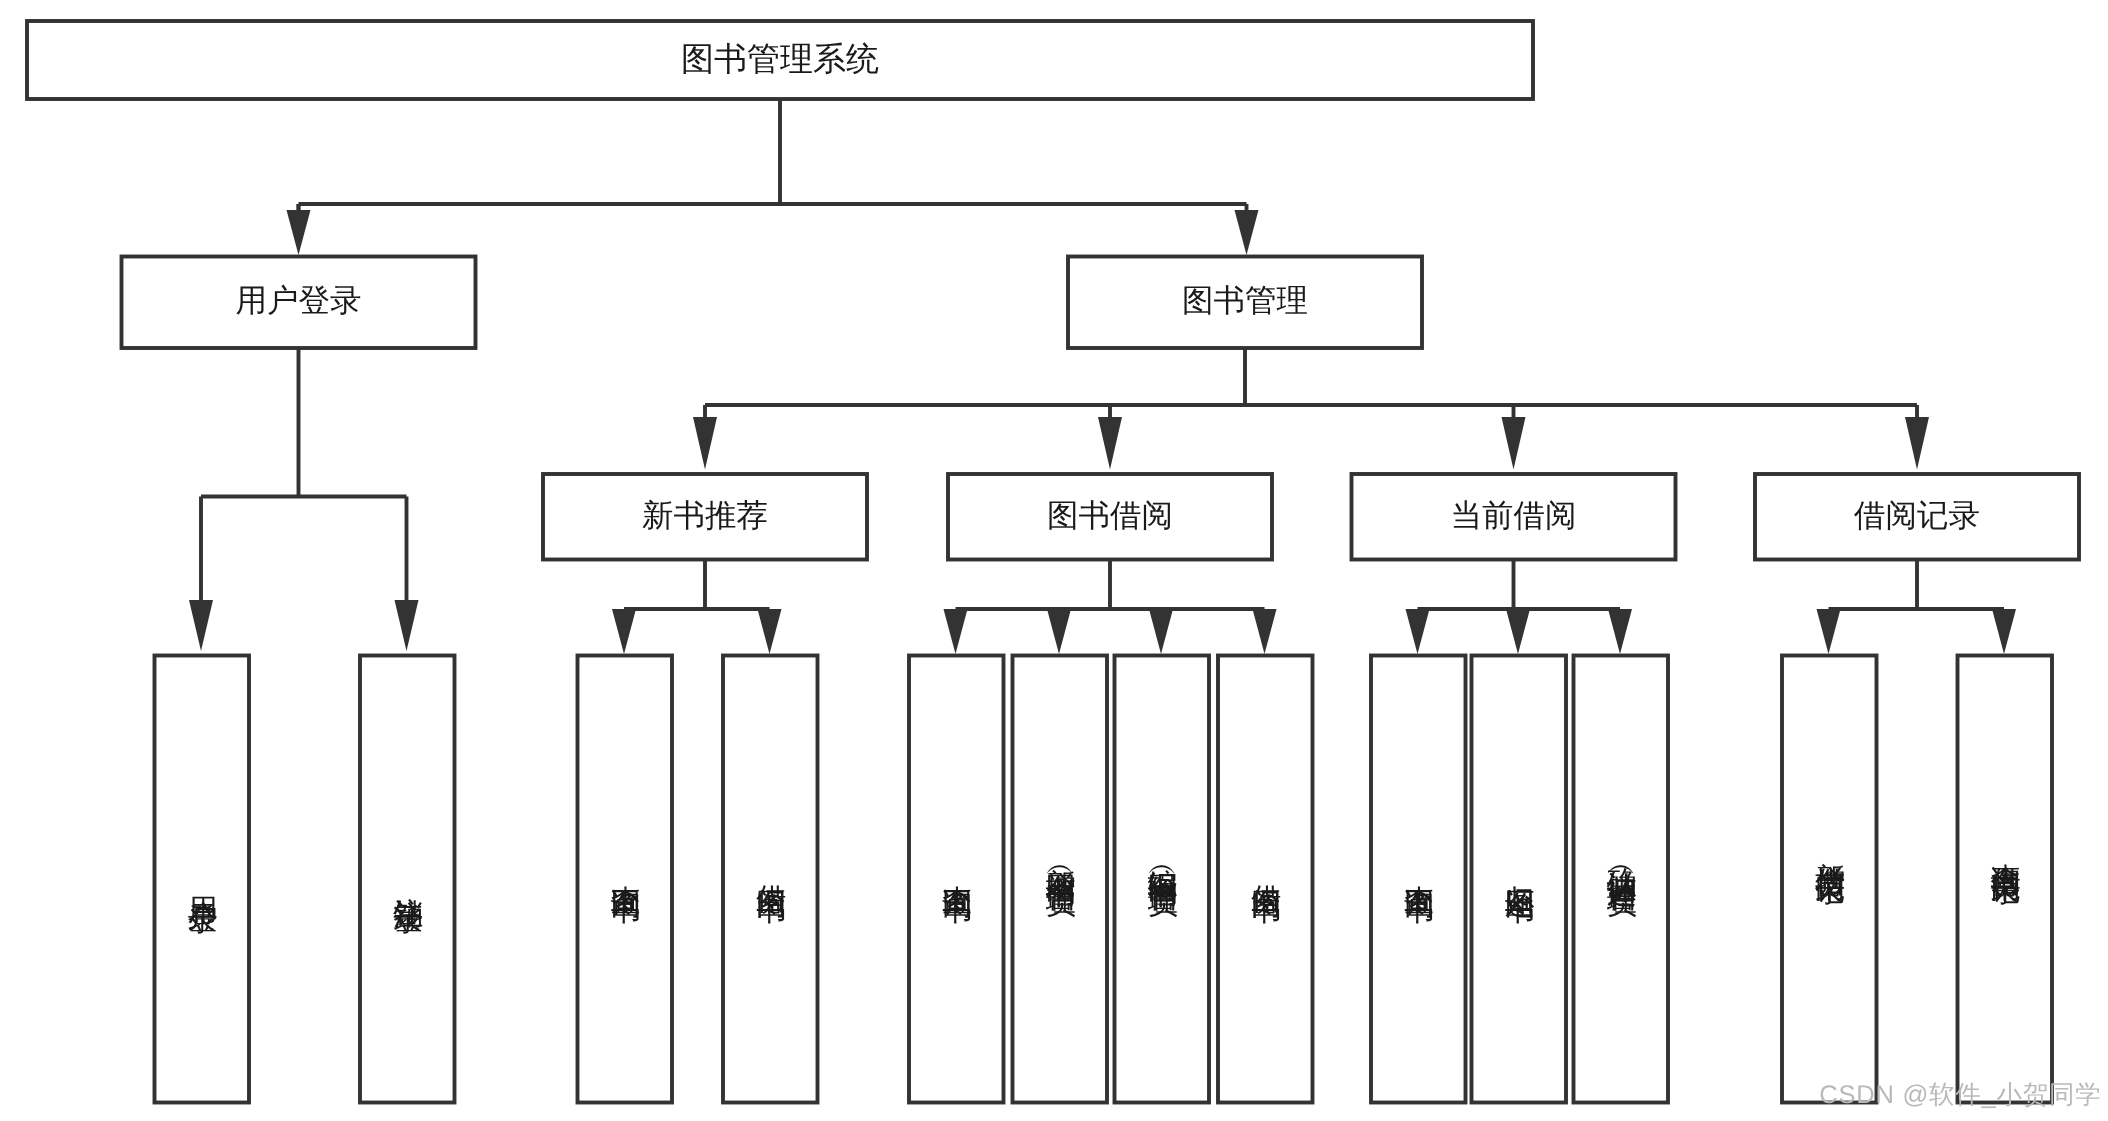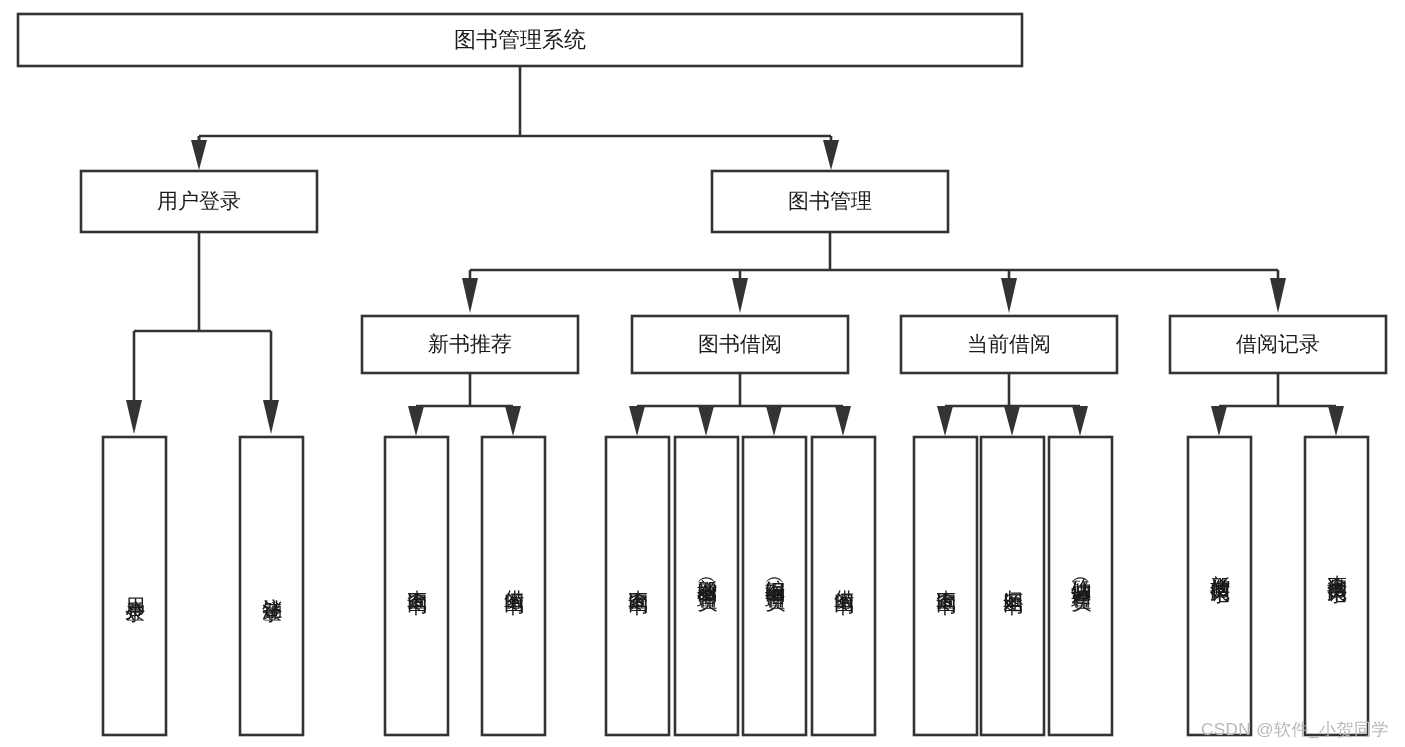--- a/index.html
+++ b/index.html
@@ -54,21 +54,21 @@
     font-size: 22px;
   }
   .label-v {
     font-size: 20px;
     writing-mode: vertical-rl;
     text-orientation: upright;
     letter-spacing: 2px;
   }
   .watermark {
     position: absolute;
-    right: 16px;
+    right: 4px;
     bottom: 6px;
     font-family: "Liberation Sans", "DejaVu Sans", sans-serif;
     font-size: 17px;
     color: #b9b9b9;
     white-space: nowrap;
     letter-spacing: 0.5px;
     pointer-events: none;
   }
 </style>
 </head>

